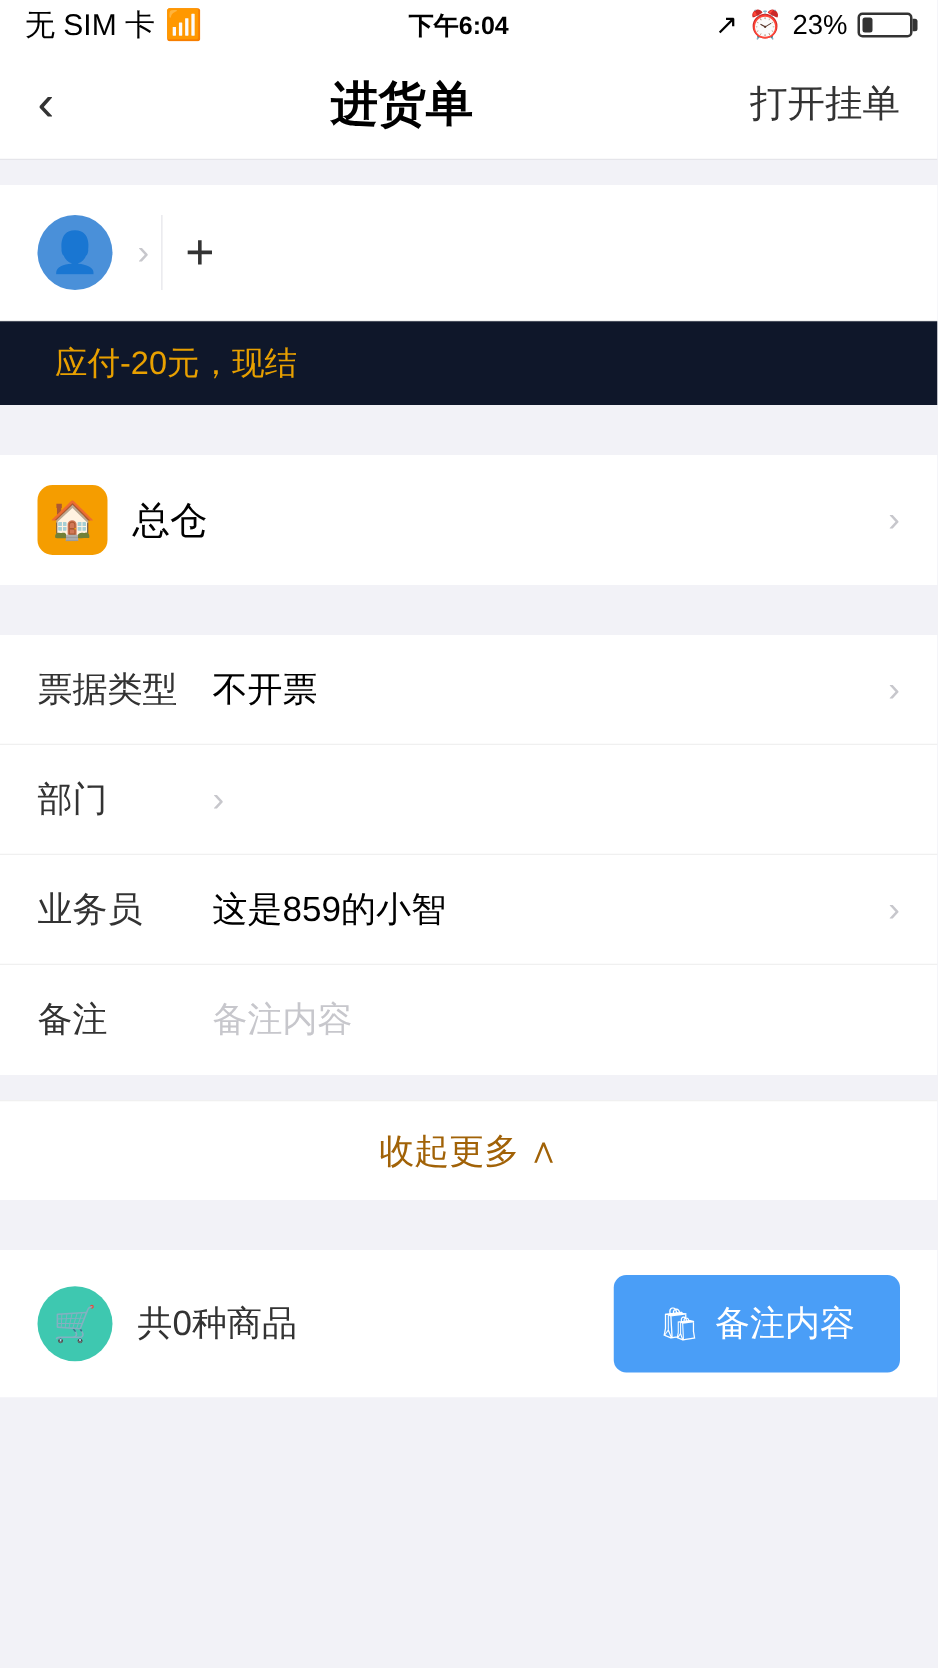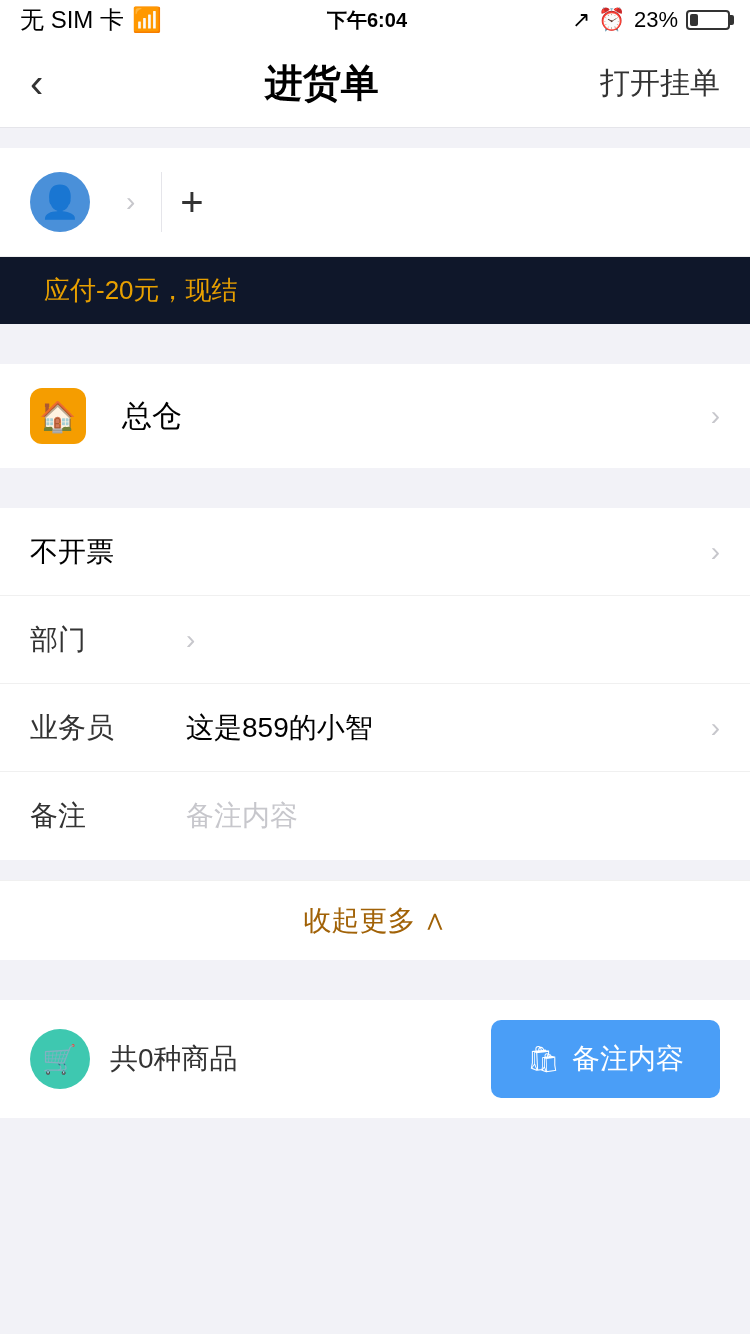--- a/index.html
+++ b/index.html
@@ -1,16 +1,16 @@
 <!DOCTYPE html>
 <html><head>
   <meta charset="utf-8">
   <meta name="viewport" content="width=750px">
   <style>
-    * { box-sizing: border-box; margin: 0; padding: 0; gap: 16px; }
+    * { box-sizing: border-box; margin: 0; padding: 0; }
     body {
       width: 750px;
       min-height: 1334px;
       font-family: -apple-system, "PingFang SC", "Helvetica Neue", sans-serif;
       background: #f2f2f7;
       font-size: 28px;
     }
 
     
     .status-bar {
@@ -246,20 +246,21 @@
   </div>
   <span class="warehouse-name">总仓</span>
   <span class="chevron">›</span>
 </div>
 
 <div class="separator"></div>
 
 <div class="form-section">
 
   <div class="form-row">
+    <span class="form-label">票据类型</span>
     <span class="form-value">不开票</span>
     <span class="chevron">›</span>
   </div>
 
   <div class="form-row">
     <span class="form-label">部门</span>
     <span class="chevron">›</span>
   </div>
 
   <div class="form-row">

